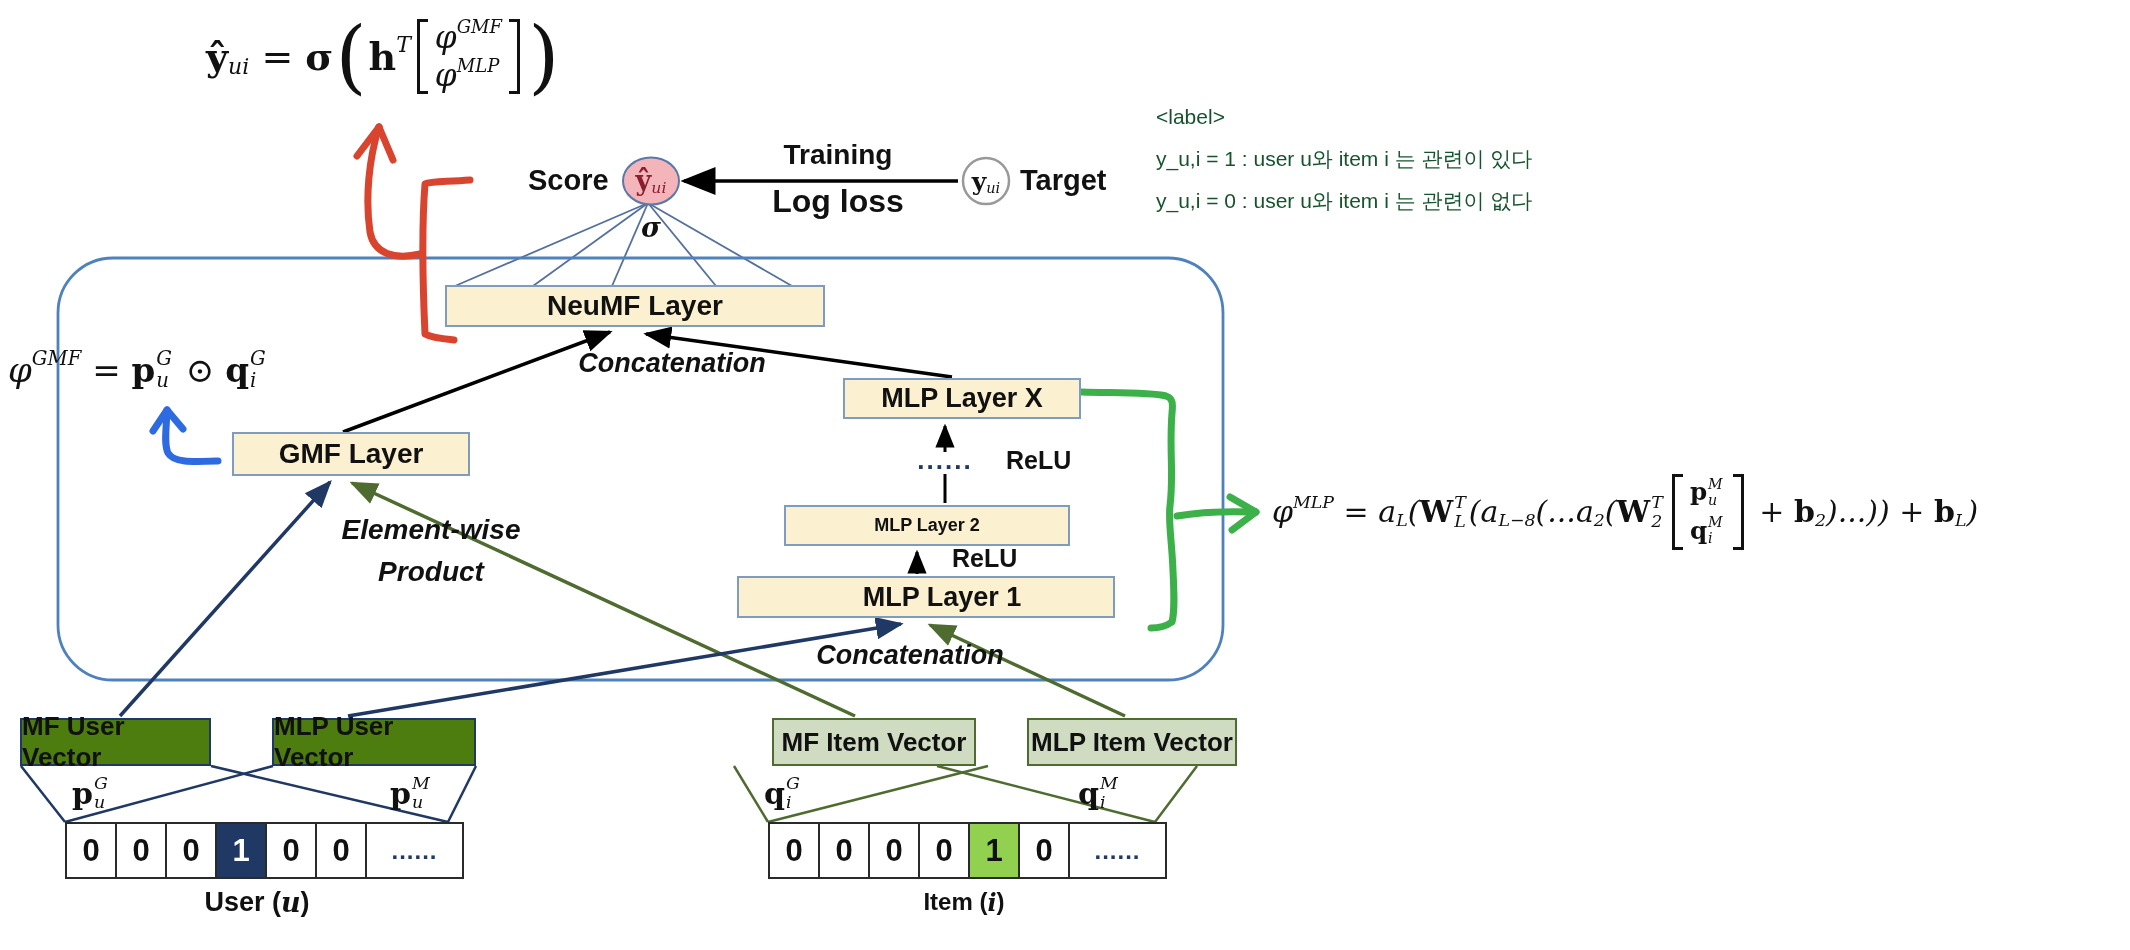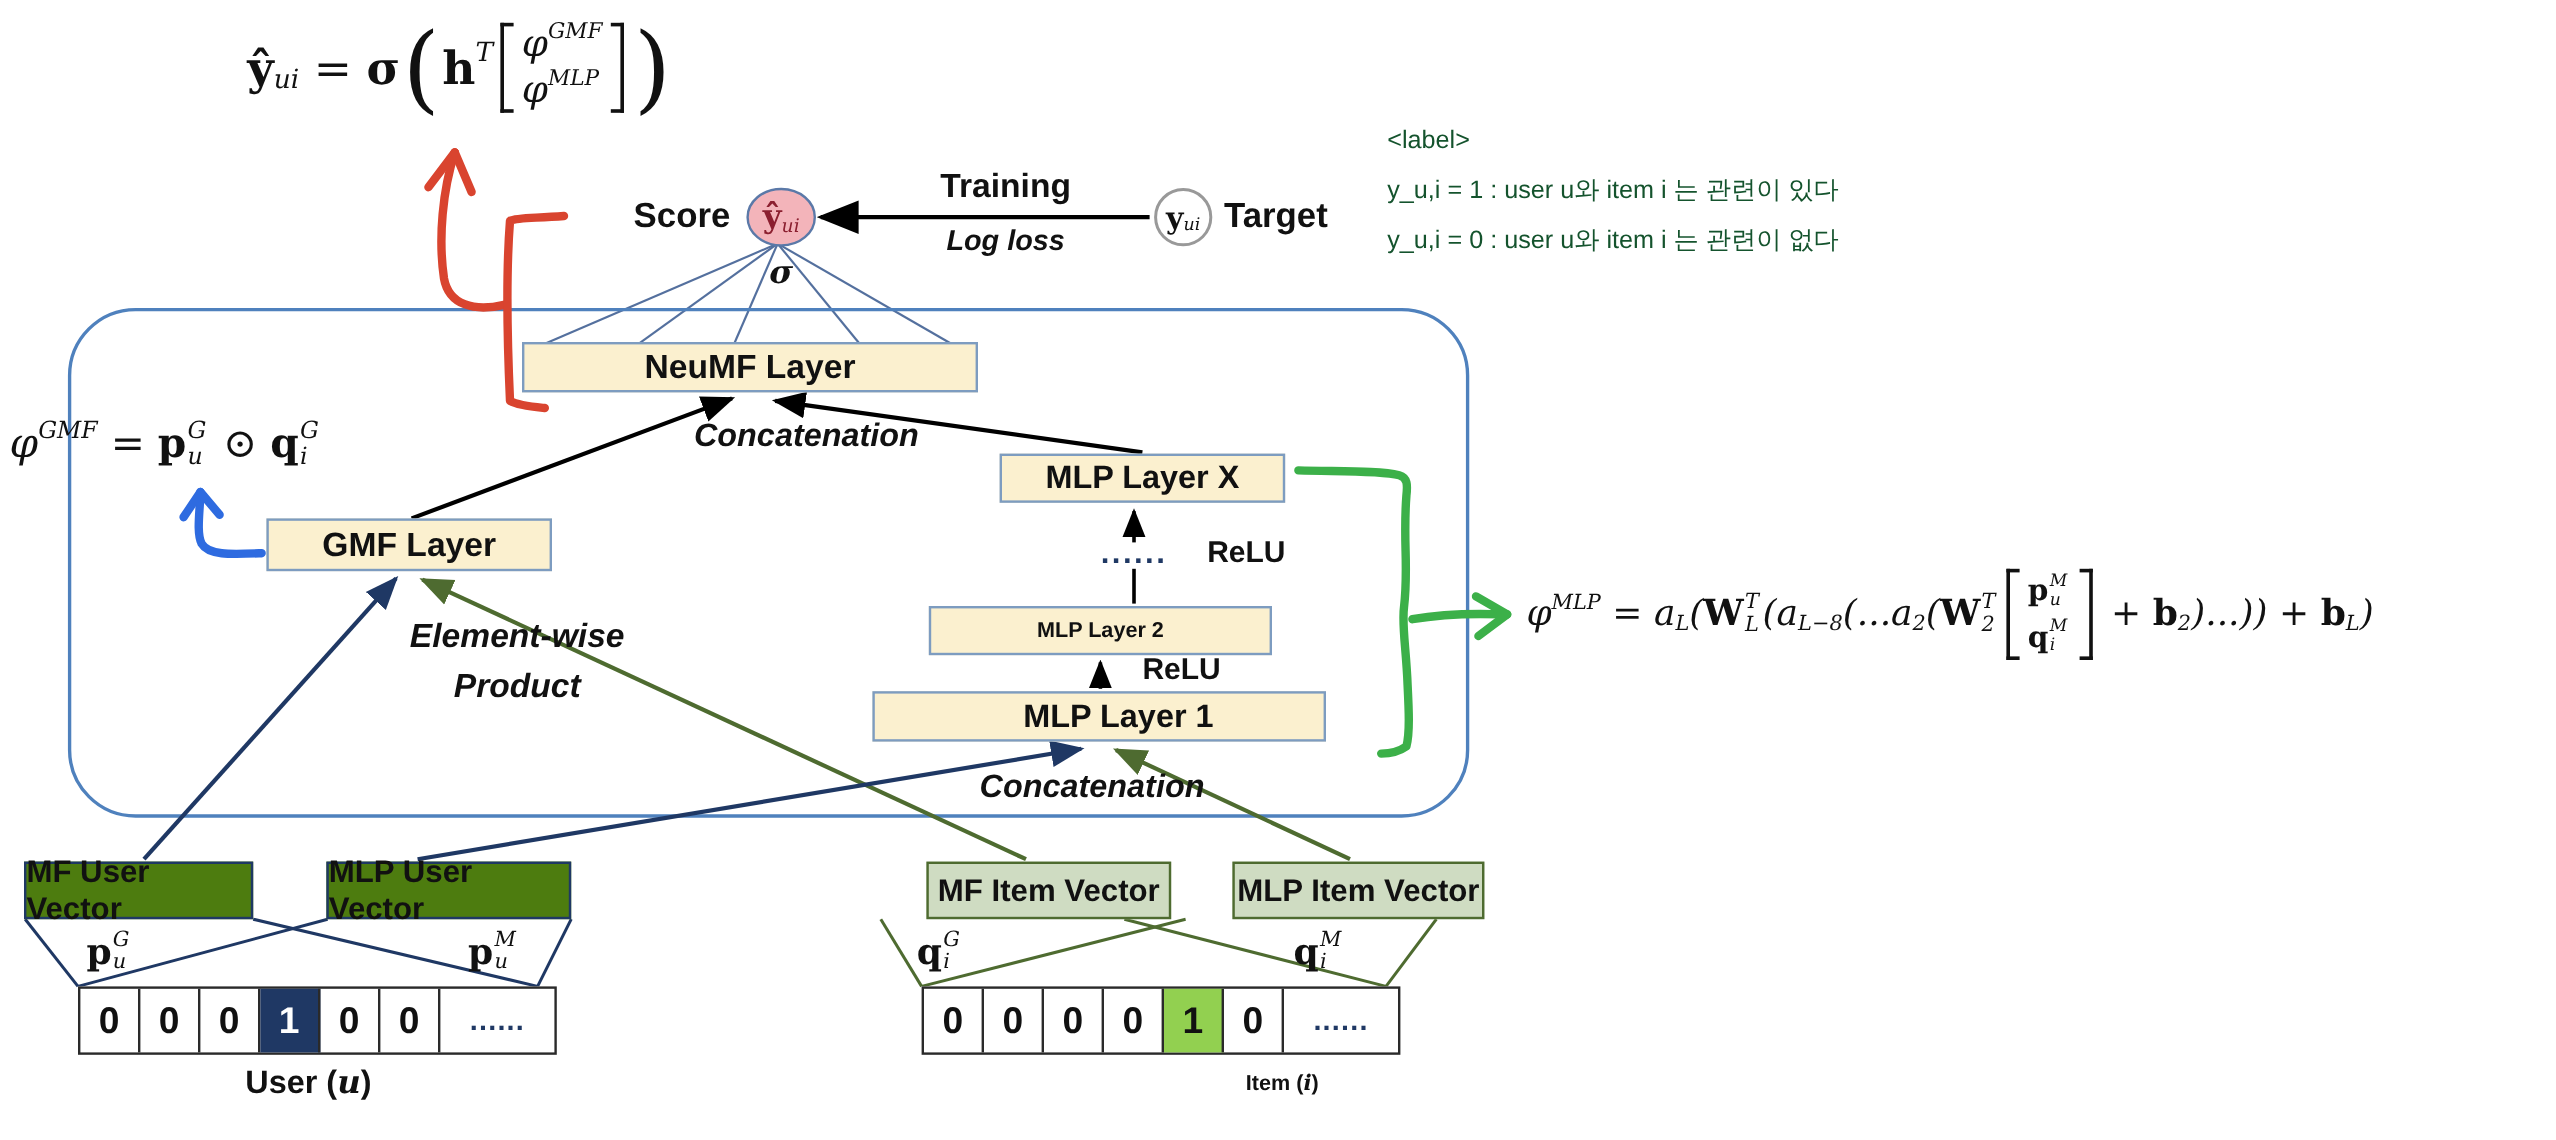--- a/index.html
+++ b/index.html
@@ -5,21 +5,21 @@
   html,body{margin:0;padding:0;background:#fff;}
   .stage{position:relative;width:2130px;height:950px;background:#ffffff;overflow:hidden;
          font-family:"Liberation Sans",sans-serif;color:#111;}
   svg.layer{position:absolute;left:0;top:0;}
   .ov{position:absolute;}
   .bl{font-weight:bold;color:#111;}
   .ctr{display:flex;align-items:center;justify-content:center;text-align:center;}
   .it{font-style:italic;}
   
   .lbox{position:absolute;background:#fbf0cf;border:2px solid #7d9cc0;box-sizing:border-box;
-        display:flex;align-items:center;justify-content:center;font-weight:bold;font-size:28px;}
+        display:flex;align-items:center;justify-content:center;font-weight:bold;font-size:28px;margin-left:10px;}
   
   .ebox{position:absolute;box-sizing:border-box;display:flex;align-items:center;justify-content:center;
         font-weight:bold;font-size:26px;}
   .ebox.user{background:#4d7c0f;border:2.5px solid #1f3864;}
   .ebox.item{background:#cfdcc2;border:2.5px solid #4e6b30;margin-left:39px;}
   
   .vec{position:absolute;display:flex;background:#fff;border:2.5px solid #2a2a2a;}
   .cell{width:48px;height:53px;display:flex;align-items:center;justify-content:center;
         font-weight:bold;font-size:31px;color:#111;border-right:2.5px solid #2a2a2a;}
   .cell:last-child{border-right:none;}
@@ -140,21 +140,21 @@
   <div class="ov bl" style="left:528px;top:164px;font-size:29px;">Score</div>
 
   <div class="ov math ctr" style="left:611px;top:157px;width:80px;height:46px;font-size:27px;color:#8b1f2f;">
       <span class="bd">ŷ</span>
       <span class="sub">ui</span>
     </div>
 
   <div class="ov ctr" style="left:611px;top:210px;width:80px;height:34px;font-size:27px;font-weight:bold;font-style:italic;font-family:'DejaVu Serif',serif;">σ</div>
 
   <div class="ov bl ctr" style="left:758px;top:140px;width:160px;height:30px;font-size:28px;">Training</div>
-  <div class="ov bl ctr" style="left:758px;top:186px;width:160px;height:30px;font-size:24px;font-style:italic;">Log loss</div>
+  <div class="ov bl ctr" style="left:758px;top:186px;width:160px;height:30px;font-size:32px;">Log loss</div>
 
   <div class="ov math ctr" style="left:946px;top:159px;width:80px;height:44px;font-size:25px;">
       <span class="bd">y</span>
       <span class="sub">ui</span>
     </div>
 
   <div class="ov bl" style="left:1020px;top:164px;font-size:29px;">Target</div>
 
   <div class="ov knote" style="left:1156px;top:96px;">
     <div>&lt;label&gt;</div>
@@ -258,19 +258,19 @@
       <div class="cell hot">1</div>
       <div class="cell">0</div>
       <div class="cell dots">......</div>
     </div>
 
   <div class="ov bl ctr" style="left:157px;top:886px;width:200px;height:32px;font-size:27px;">
     <span>User (</span>
       <span class="cap-var">u</span>
       <span>)</span>
   </div>
-  <div class="ov bl ctr" style="left:899px;top:886px;width:200px;height:32px;font-size:18px;justify-content:flex-end;">
+  <div class="ov bl ctr" style="left:864px;top:886px;width:200px;height:32px;font-size:24px;">
     <span>Item ( </span>
       <span class="cap-var">i</span>
       <span> )</span>
   </div>
 
 </div>
 
 </body></html>

